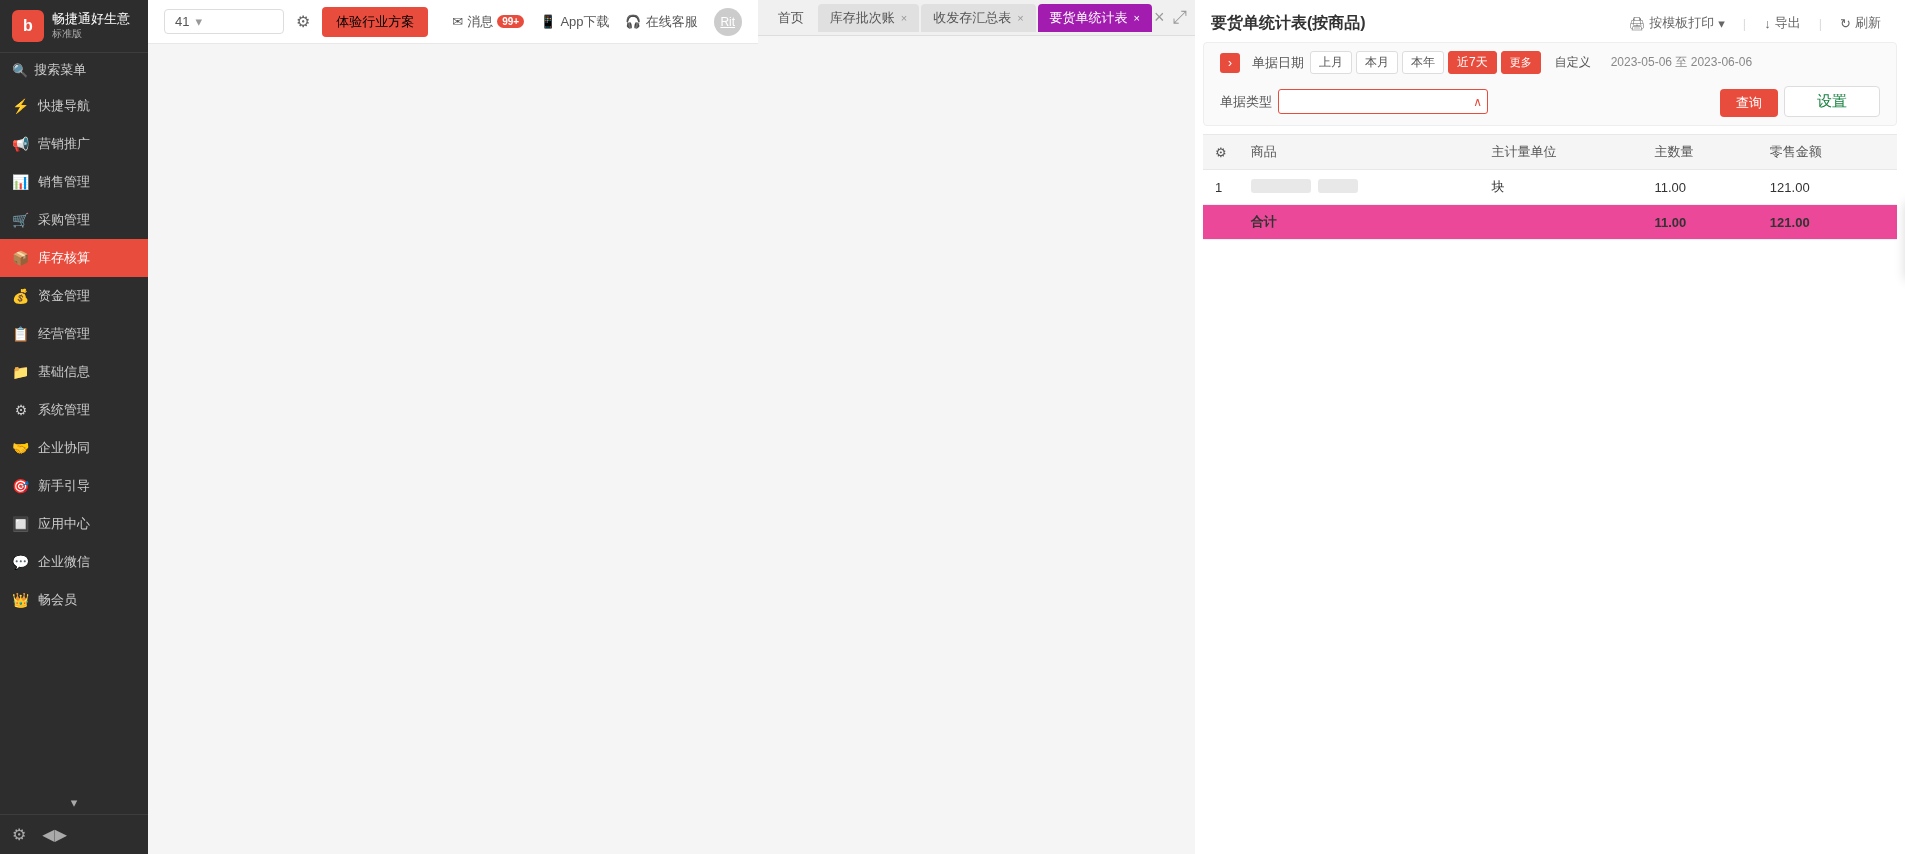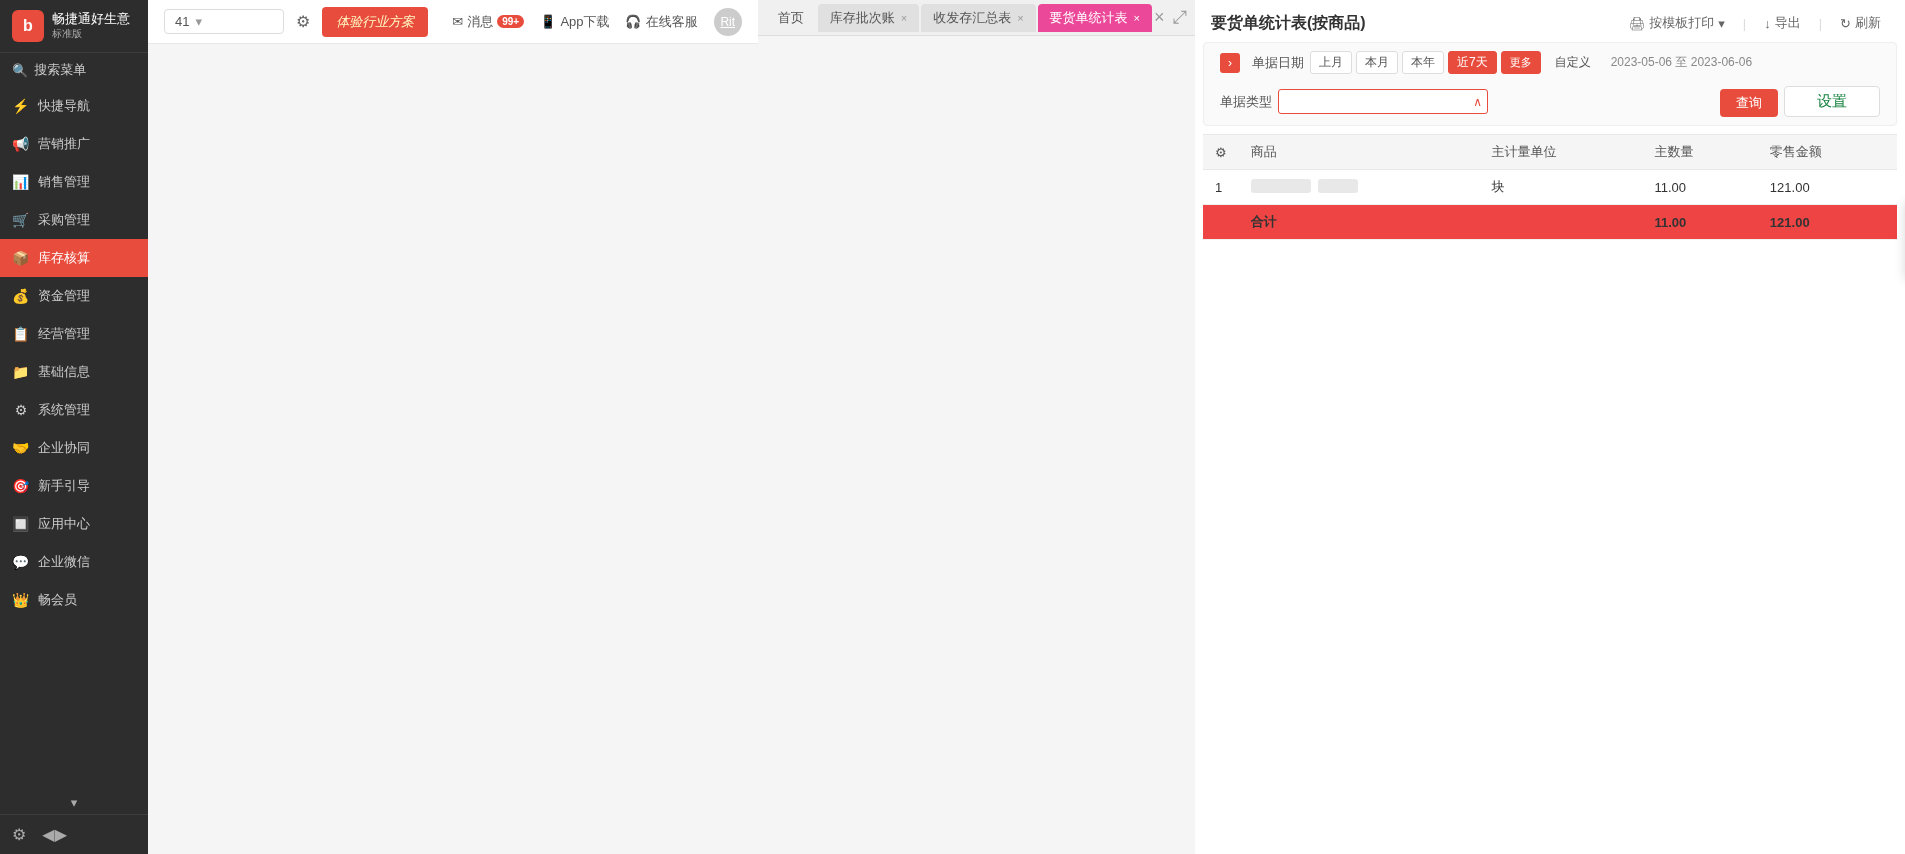--- a/index.html
+++ b/index.html
@@ -90,27 +90,26 @@
       cursor: pointer;
       border: 1px solid #ddd;
       border-radius: 4px;
       padding: 4px 10px;
       min-width: 120px;
     }
     .topbar-selector-arrow { color: #999; }
     .topbar-gear { color: #666; cursor: pointer; font-size: 16px; }
     .topbar-trial-btn {
       background: #e84c3d;
-      color: #fef9c3;
+      color: #000000;
       border: none;
       border-radius: 4px;
       padding: 6px 14px;
       cursor: pointer;
       font-size: 13px;
-      font-style: italic;
     }
     .topbar-spacer { flex: 1; }
     .topbar-right { display: flex; align-items: center; gap: 16px; color: #555; font-size: 13px; }
     .topbar-right-item { display: flex; align-items: center; gap: 4px; cursor: pointer; }
     .topbar-badge {
       background: #e84c3d;
       color: white;
       border-radius: 10px;
       padding: 1px 5px;
       font-size: 10px;
@@ -141,21 +140,21 @@
       padding: 0 12px;
       height: 28px;
       border-radius: 4px 4px 0 0;
       cursor: pointer;
       font-size: 13px;
       color: #555;
       gap: 6px;
       background: #e0e0e0;
     }
     .tab.active {
-      background: #ec4899;
+      background: #a21caf;
       color: white;
     }
     .tab-home { background: transparent; color: #555; }
     .tab-close { font-size: 11px; color: #999; cursor: pointer; }
     .tab.active .tab-close { color: white; }
     .tabs-right { margin-left: auto; display: flex; align-items: center; gap: 8px; }
     .tab-action-btn { font-size: 18px; color: #999; cursor: pointer; }
 
     
     .page-content { flex: 1; background: white; overflow: auto; position: relative; }
@@ -314,21 +313,21 @@
       display: inline-block;
       background: #e8e8e8;
       border-radius: 3px;
       height: 14px;
     }
     .table-footer {
       background: #fdf6ec;
       border-top: 1px solid #e8e8e8;
     }
     .table-footer td {
-      background: #ef4444;
+      background: #ec4899;
       font-weight: bold;
       color: #333;
     }
 
     
     .sidebar-scroll-indicator {
       text-align: center;
       padding: 4px;
       color: #aaa;
       cursor: pointer;

